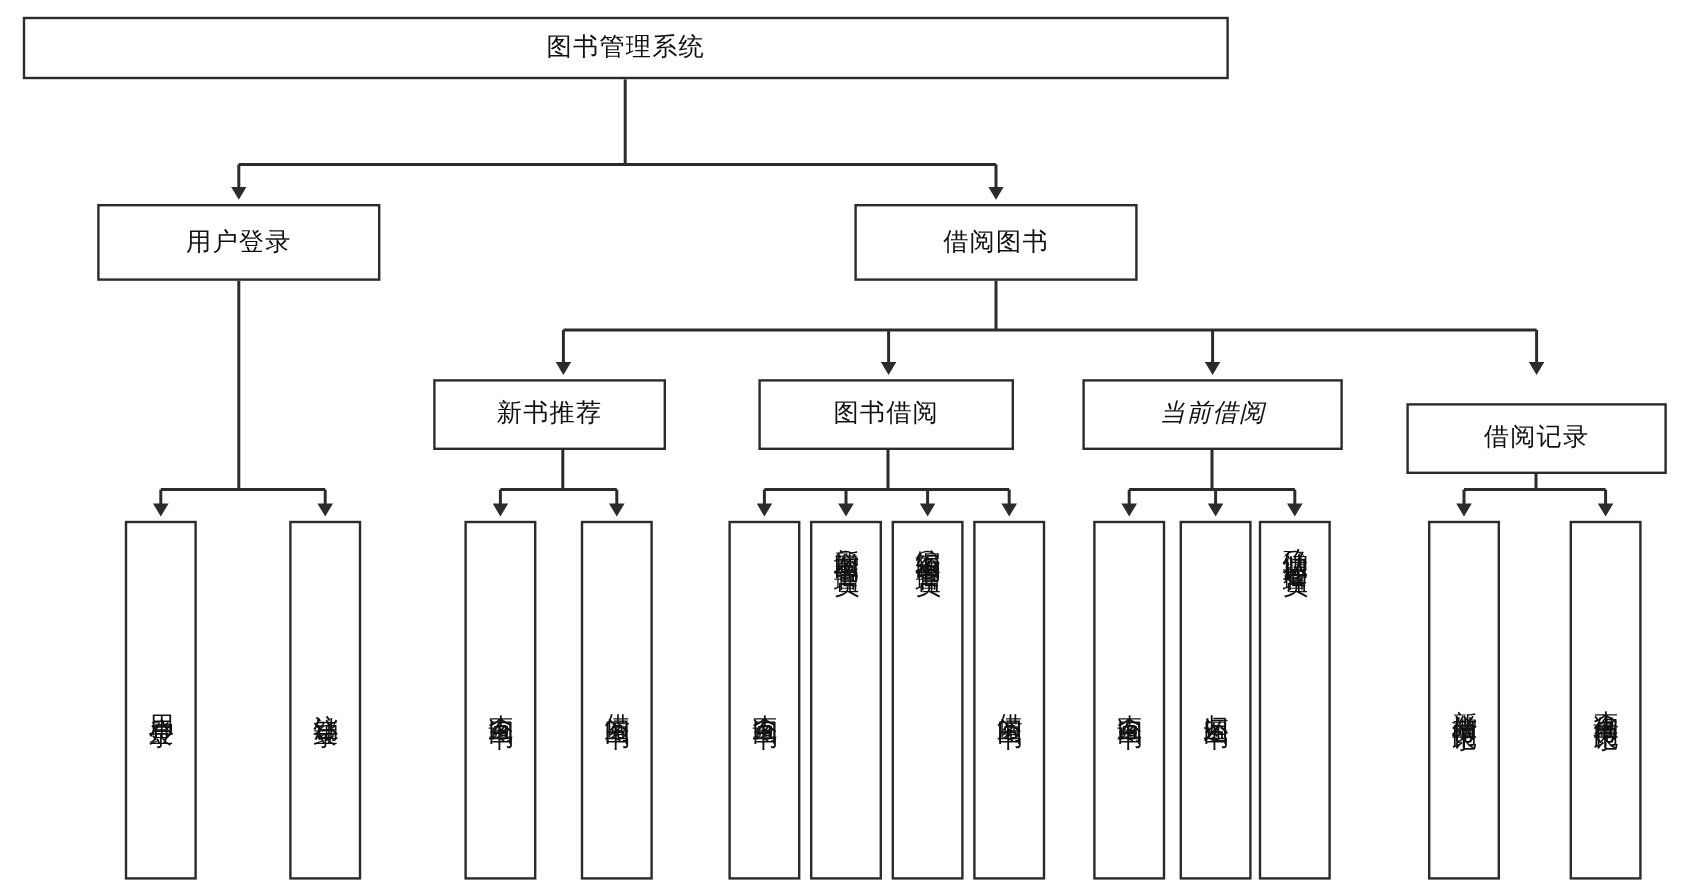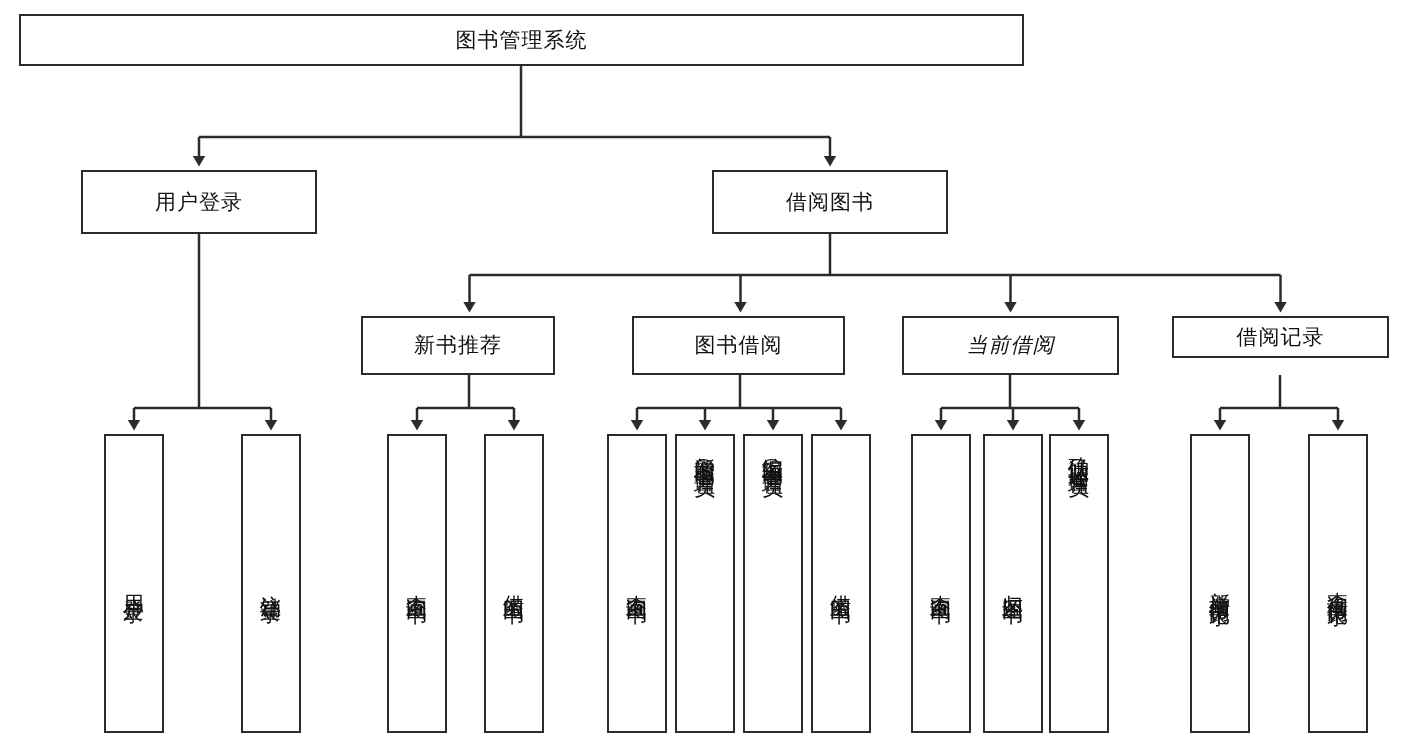--- a/index.html
+++ b/index.html
@@ -129,21 +129,21 @@
       </div>
       <div class="node" style="left: 361px; top: 316px; width: 194px; height: 59px;">
         <span class="node-label">新书推荐</span>
       </div>
       <div class="node" style="left: 632px; top: 316px; width: 213px; height: 59px; text-align: center;">
         <span class="node-label">图书借阅</span>
       </div>
       <div class="node" style="left: 902px; top: 316px; width: 217px; height: 59px; font-style: italic;">
         <span class="node-label">当前借阅</span>
       </div>
-      <div class="node" style="left: 1172px; top: 316px; width: 217px; height: 42px;">
+      <div class="node" style="left: 1172px; top: 336px; width: 217px; height: 59px;">
         <span class="node-label">借阅记录</span>
       </div>
       <div class="node vertical center-v" style="left: 104px; top: 434px; width: 60px; height: 299px;">
         <span class="node-label">用户登录</span>
       </div>
       <div class="node vertical center-v" style="left: 241px; top: 434px; width: 60px; height: 299px;">
         <span class="node-label">注销登录</span>
       </div>
       <div class="node vertical center-v" style="left: 387px; top: 434px; width: 60px; height: 299px;">
         <span class="node-label">查询图书</span>

